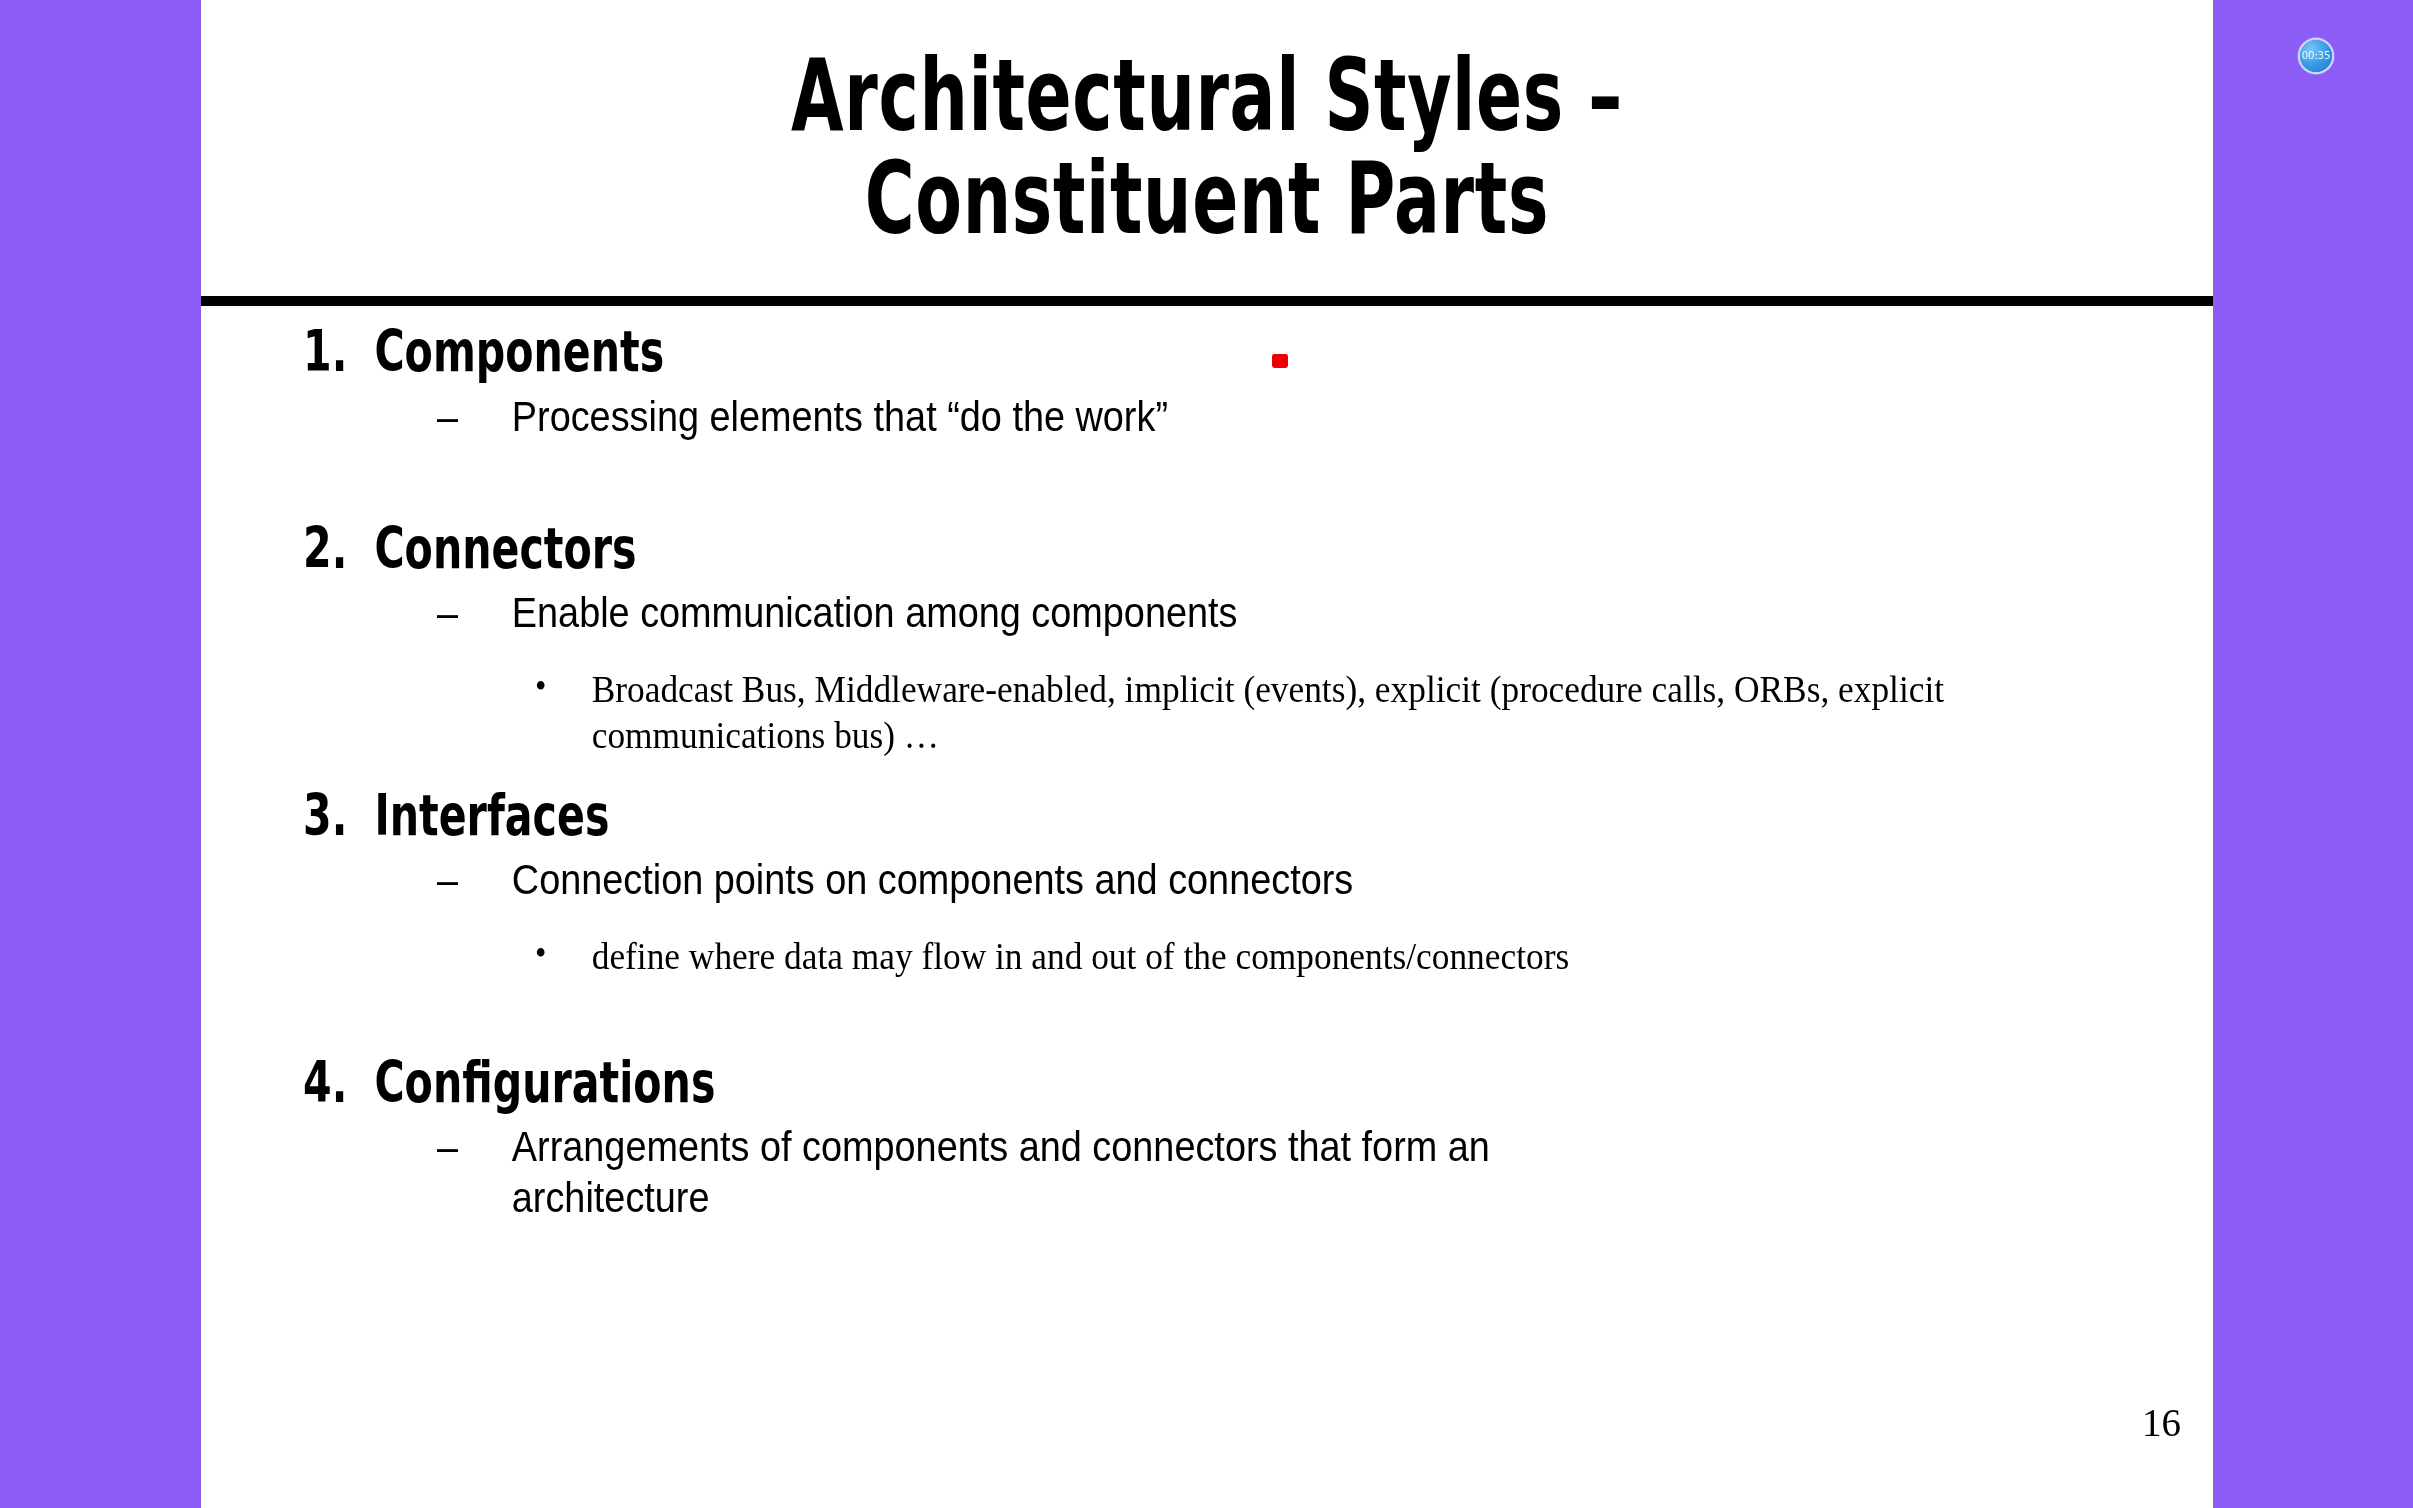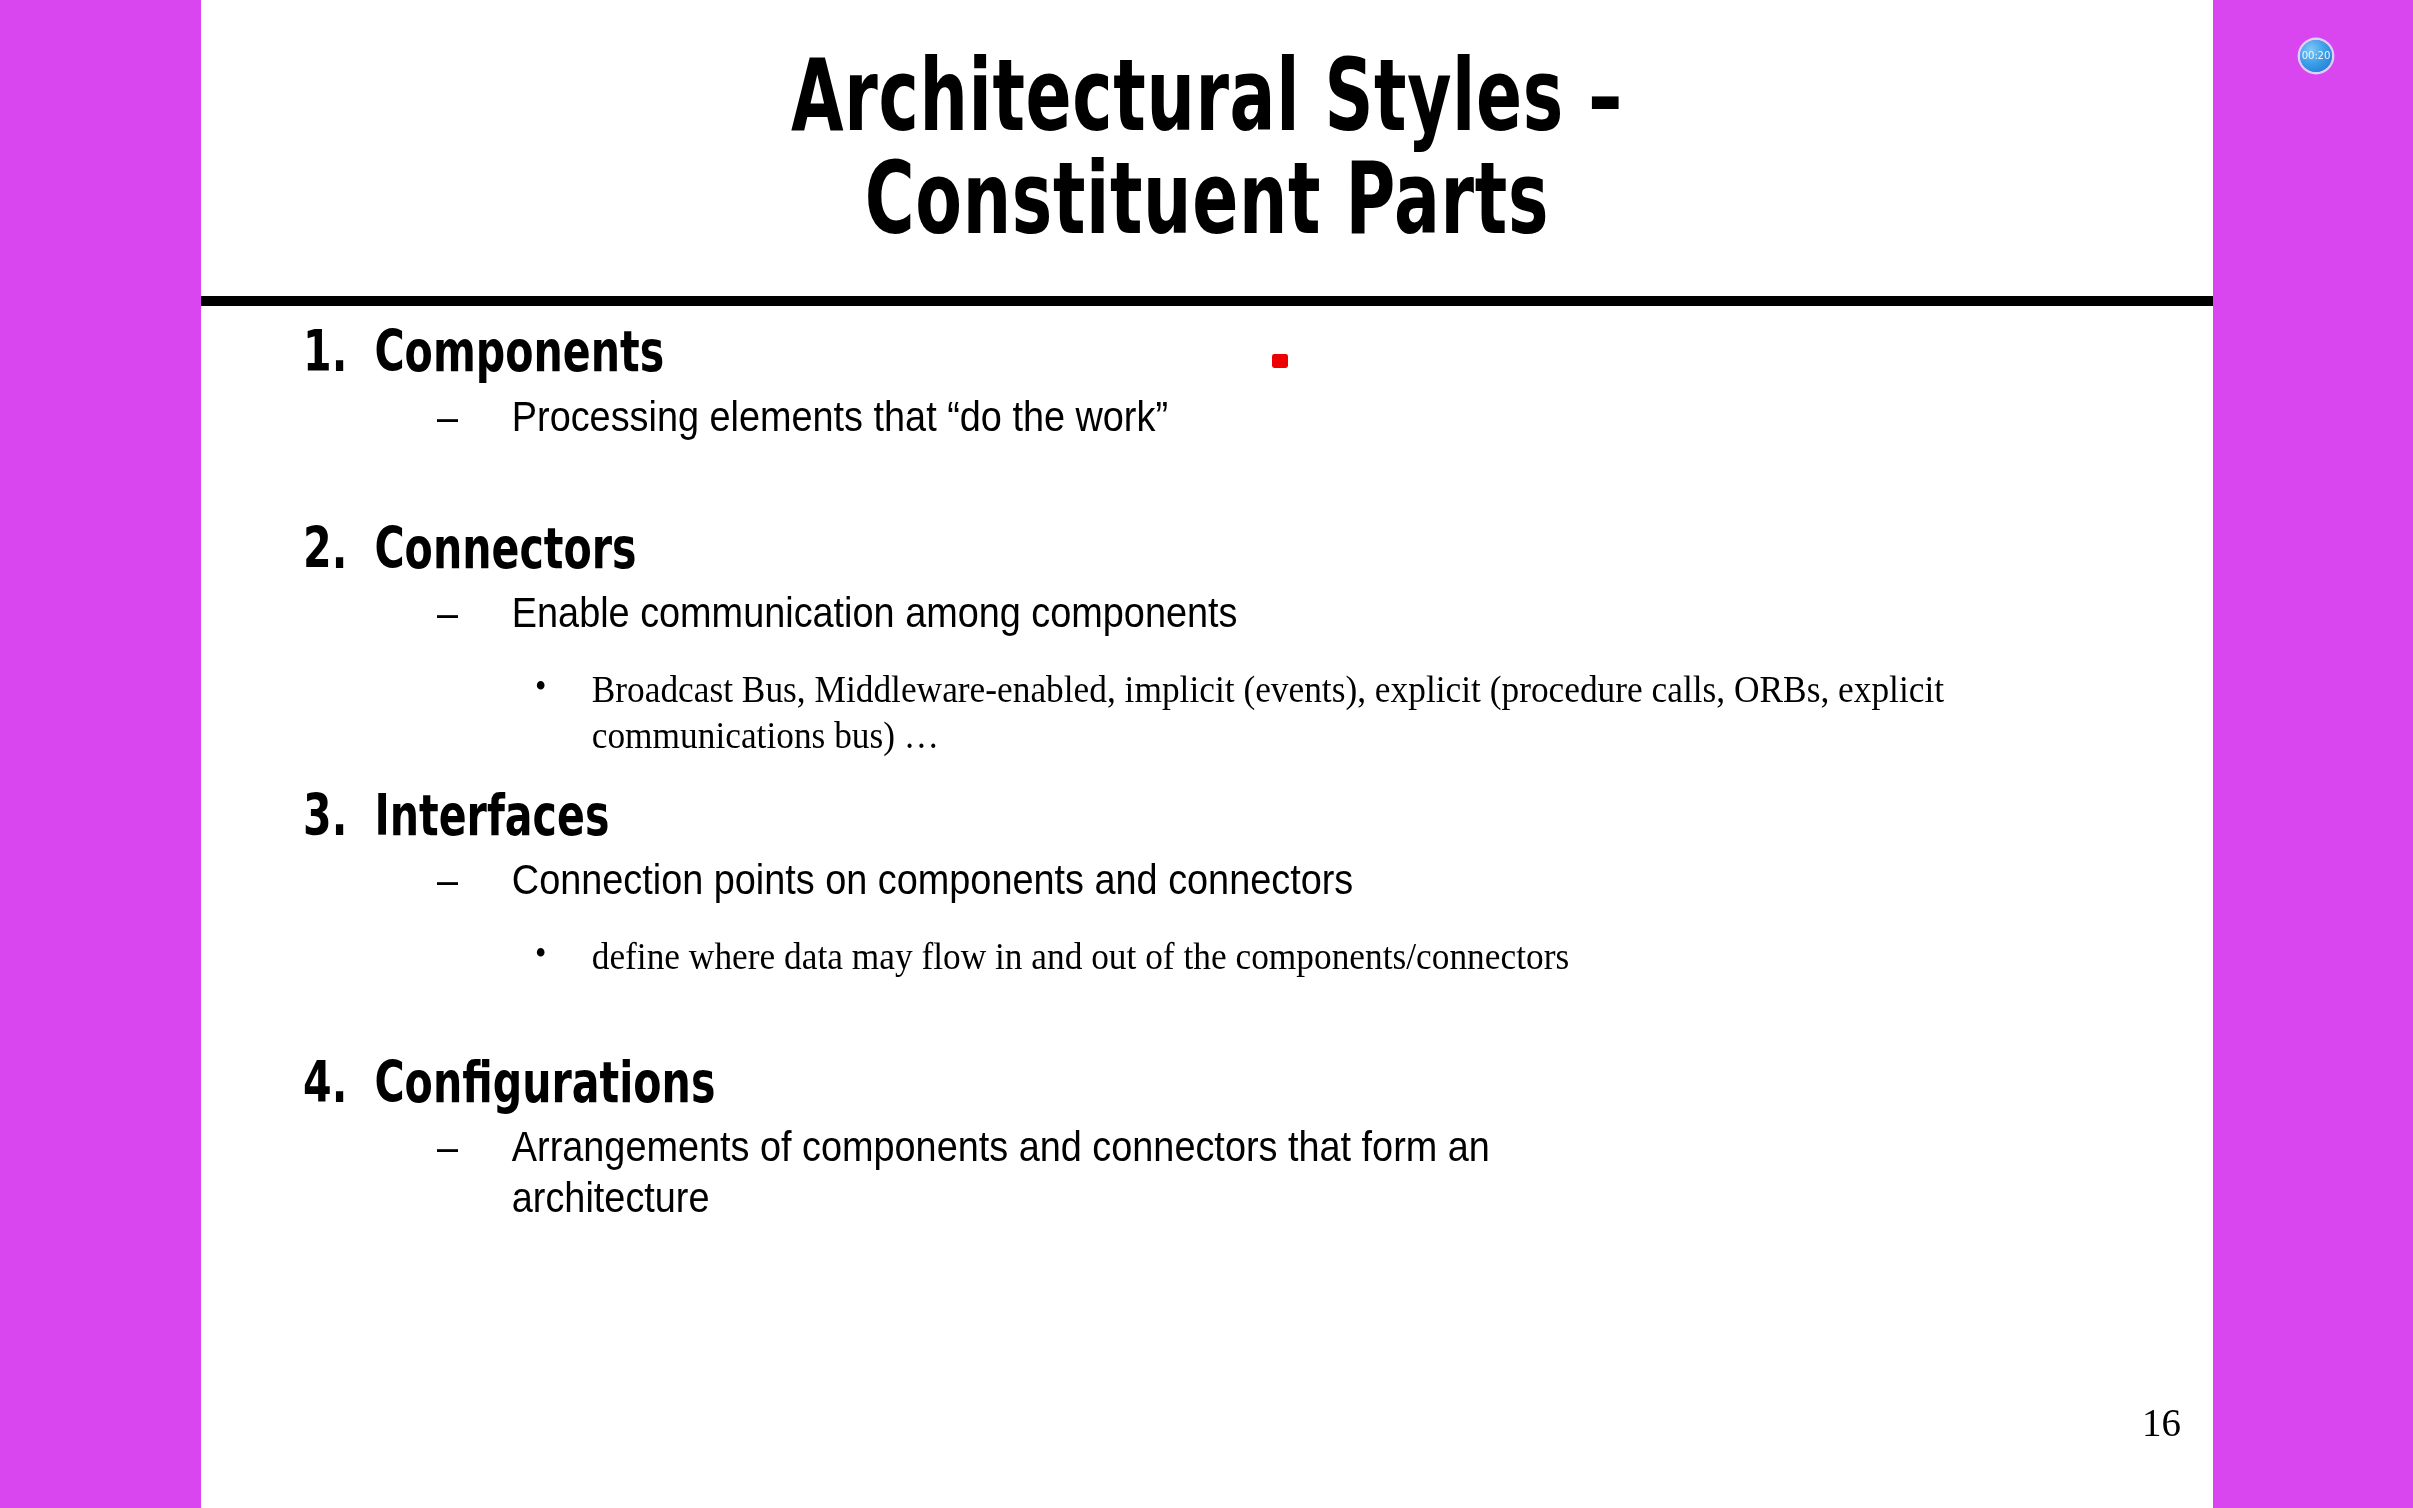--- a/index.html
+++ b/index.html
@@ -12,21 +12,21 @@
     height: 1508px;
     overflow: hidden;
     font-family: "Liberation Sans", sans-serif;
   }
 
   
   #stage {
     position: relative;
     width: 2413px;
     height: 1508px;
-    background: #d946ef;
+    background: #8b5cf6;
   }
 
   
   #slide {
     position: absolute;
     left: 201px;
     top: 0px;
     width: 2012px;
     height: 1508px;
     background: #ffffff;
@@ -249,17 +249,17 @@
 
     </div>
 
     <div id="marker-dot"></div>
 
     <div id="page-number">16</div>
 
   </div>
 
   <div id="timer-badge">
-    <span class="t">00:20</span>
+    <span class="t">00:35</span>
   </div>
 
 </div>
 
 
 </body></html>

